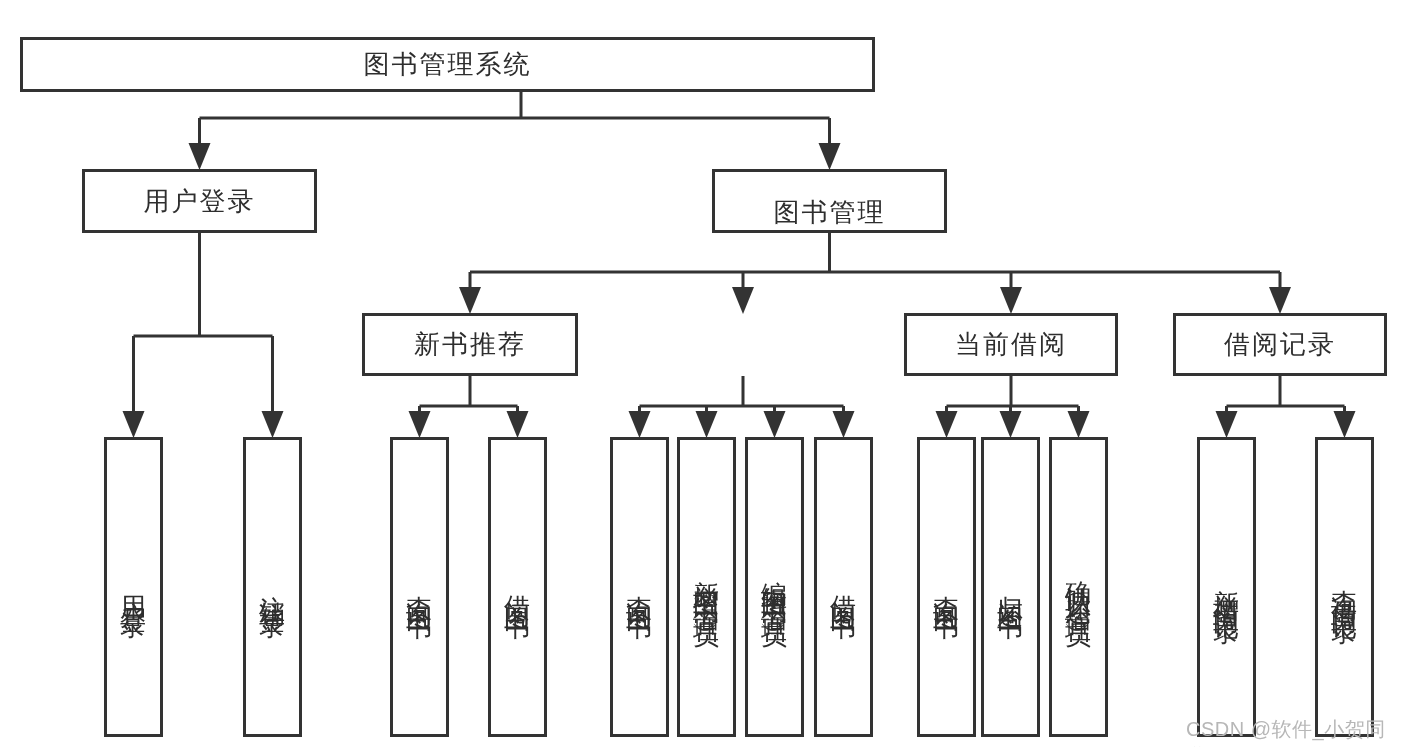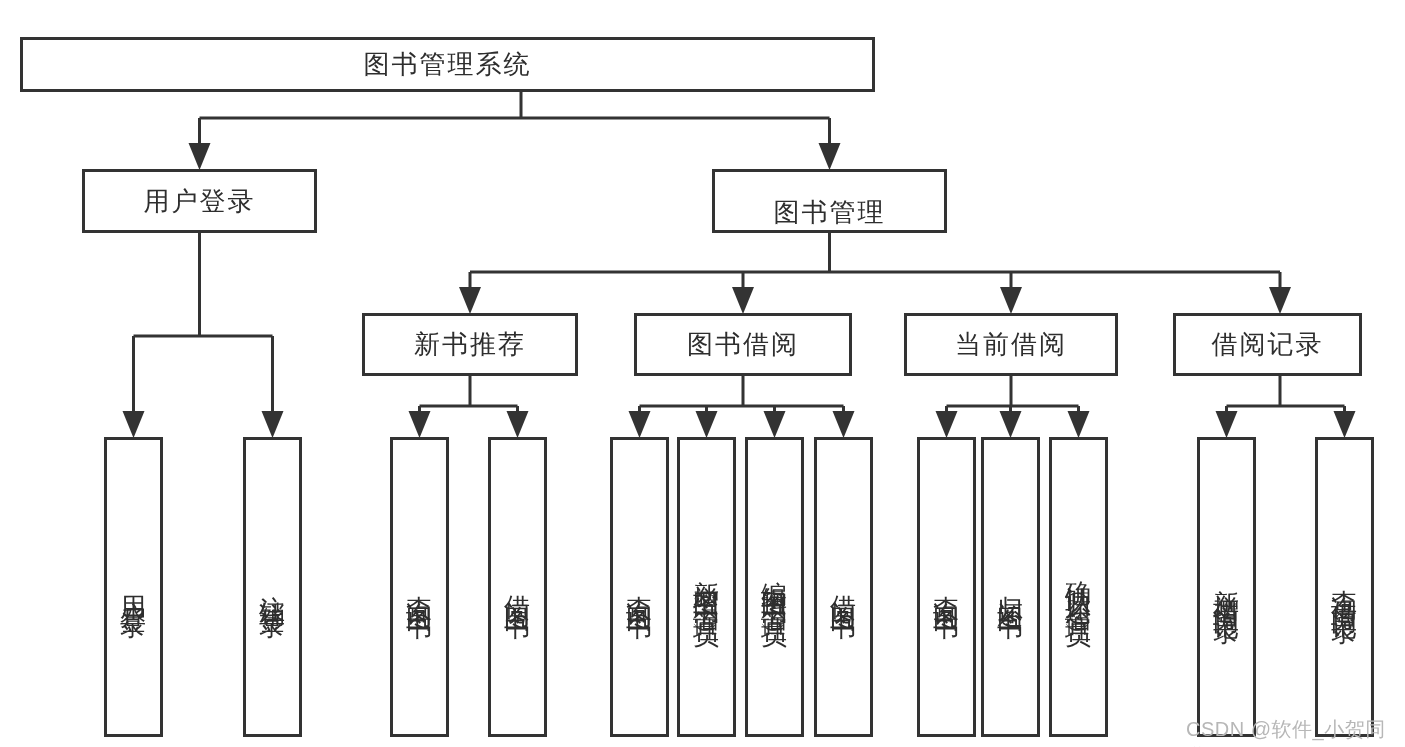--- a/index.html
+++ b/index.html
@@ -112,27 +112,24 @@
   <div class="node" style="left:82px; top:169px; width:235px; height:64px;">
     <span>用户登录</span>
   </div>
   <div class="node" style="left:712px; top:169px; width:235px; height:64px;align-items:flex-end;">
     <span>图书管理</span>
   </div>
 
   <div class="node" style="left:362px; top:313px; width:216px; height:63px;">
     <span>新书推荐</span>
   </div>
-  <div class="node" style="left:634px; top:313px; width:218px; height:63px;">
-    <span>图书借阅</span>
-  </div>
   <div class="node" style="left:904px; top:313px; width:214px; height:63px;text-align:right;">
     <span>当前借阅</span>
   </div>
-  <div class="node" style="left:1173px; top:313px; width:189px; height:63px;">
+  <div class="node" style="left:1173px; top:313px; width:214px; height:63px;">
     <span>借阅记录</span>
   </div>
 
   <div class="node vert" style="left:104px; top:437px; width:59px; height:300px;">
     <span>用户登录</span>
   </div>
   <div class="node vert" style="left:243px; top:437px; width:59px; height:300px;">
     <span>注销登录</span>
   </div>
 

